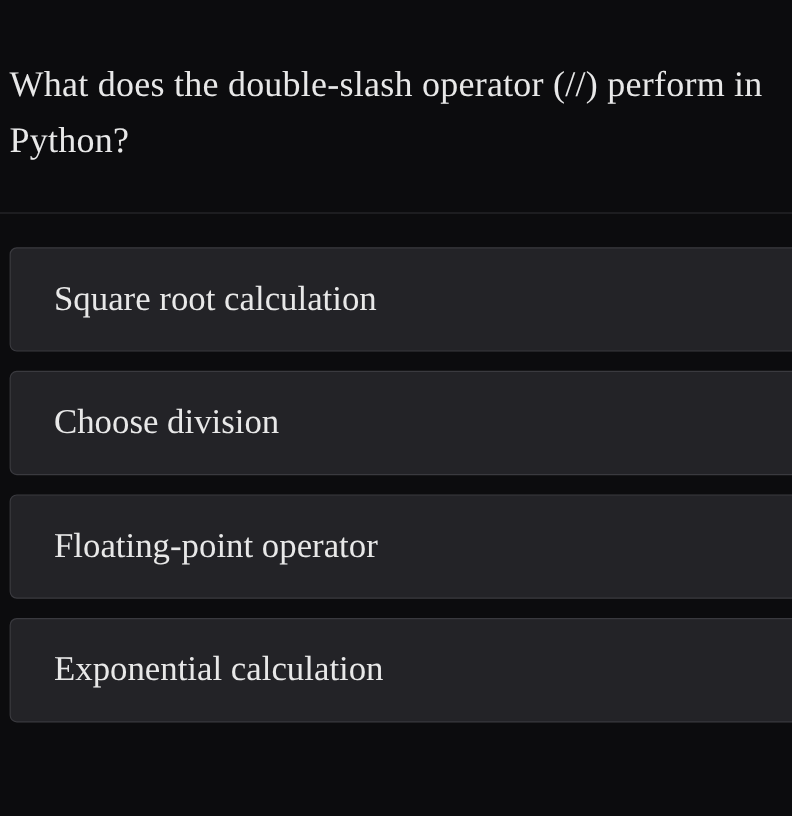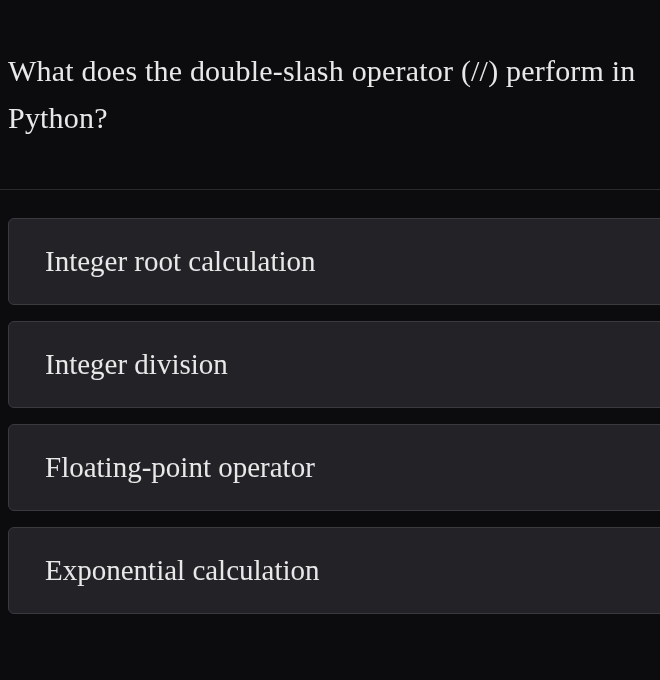--- a/index.html
+++ b/index.html
@@ -9,21 +9,21 @@
     }
     body {
       background: #0c0c0e;
       width: 660px;
       height: 680px;
       overflow: hidden;
       font-family: Georgia, 'Times New Roman', serif;
       color: #e8e8e8;
     }
     .question-area {
-      padding: 48px 8px 48px 8px;
+      padding: 48px 8px 36px 8px;
       border-bottom: 1px solid #2a2a2e;
     }
     .question-text {
       font-size: 30px;
       line-height: 1.55;
       color: #e8e8e8;
       font-weight: 400;
       letter-spacing: 0.2px;
     }
     .answers-section {
@@ -57,25 +57,25 @@
 </head>
 <body>
 
 <div class="question-area">
   <div class="question-text">What does the double-slash operator (//) perform in Python?</div>
 </div>
 
 <div class="answers-section">
 
   <div class="answer-option">
-    <span class="answer-text">Integer root calculation</span>
+    <span class="answer-text">Square root calculation</span>
   </div>
 
   <div class="answer-option">
-    <span class="answer-text">Integer division</span>
+    <span class="answer-text">Choose division</span>
   </div>
 
   <div class="answer-option">
     <span class="answer-text">Floating-point operator</span>
   </div>
 
   <div class="answer-option">
     <span class="answer-text">Exponential calculation</span>
   </div>
 </div>

